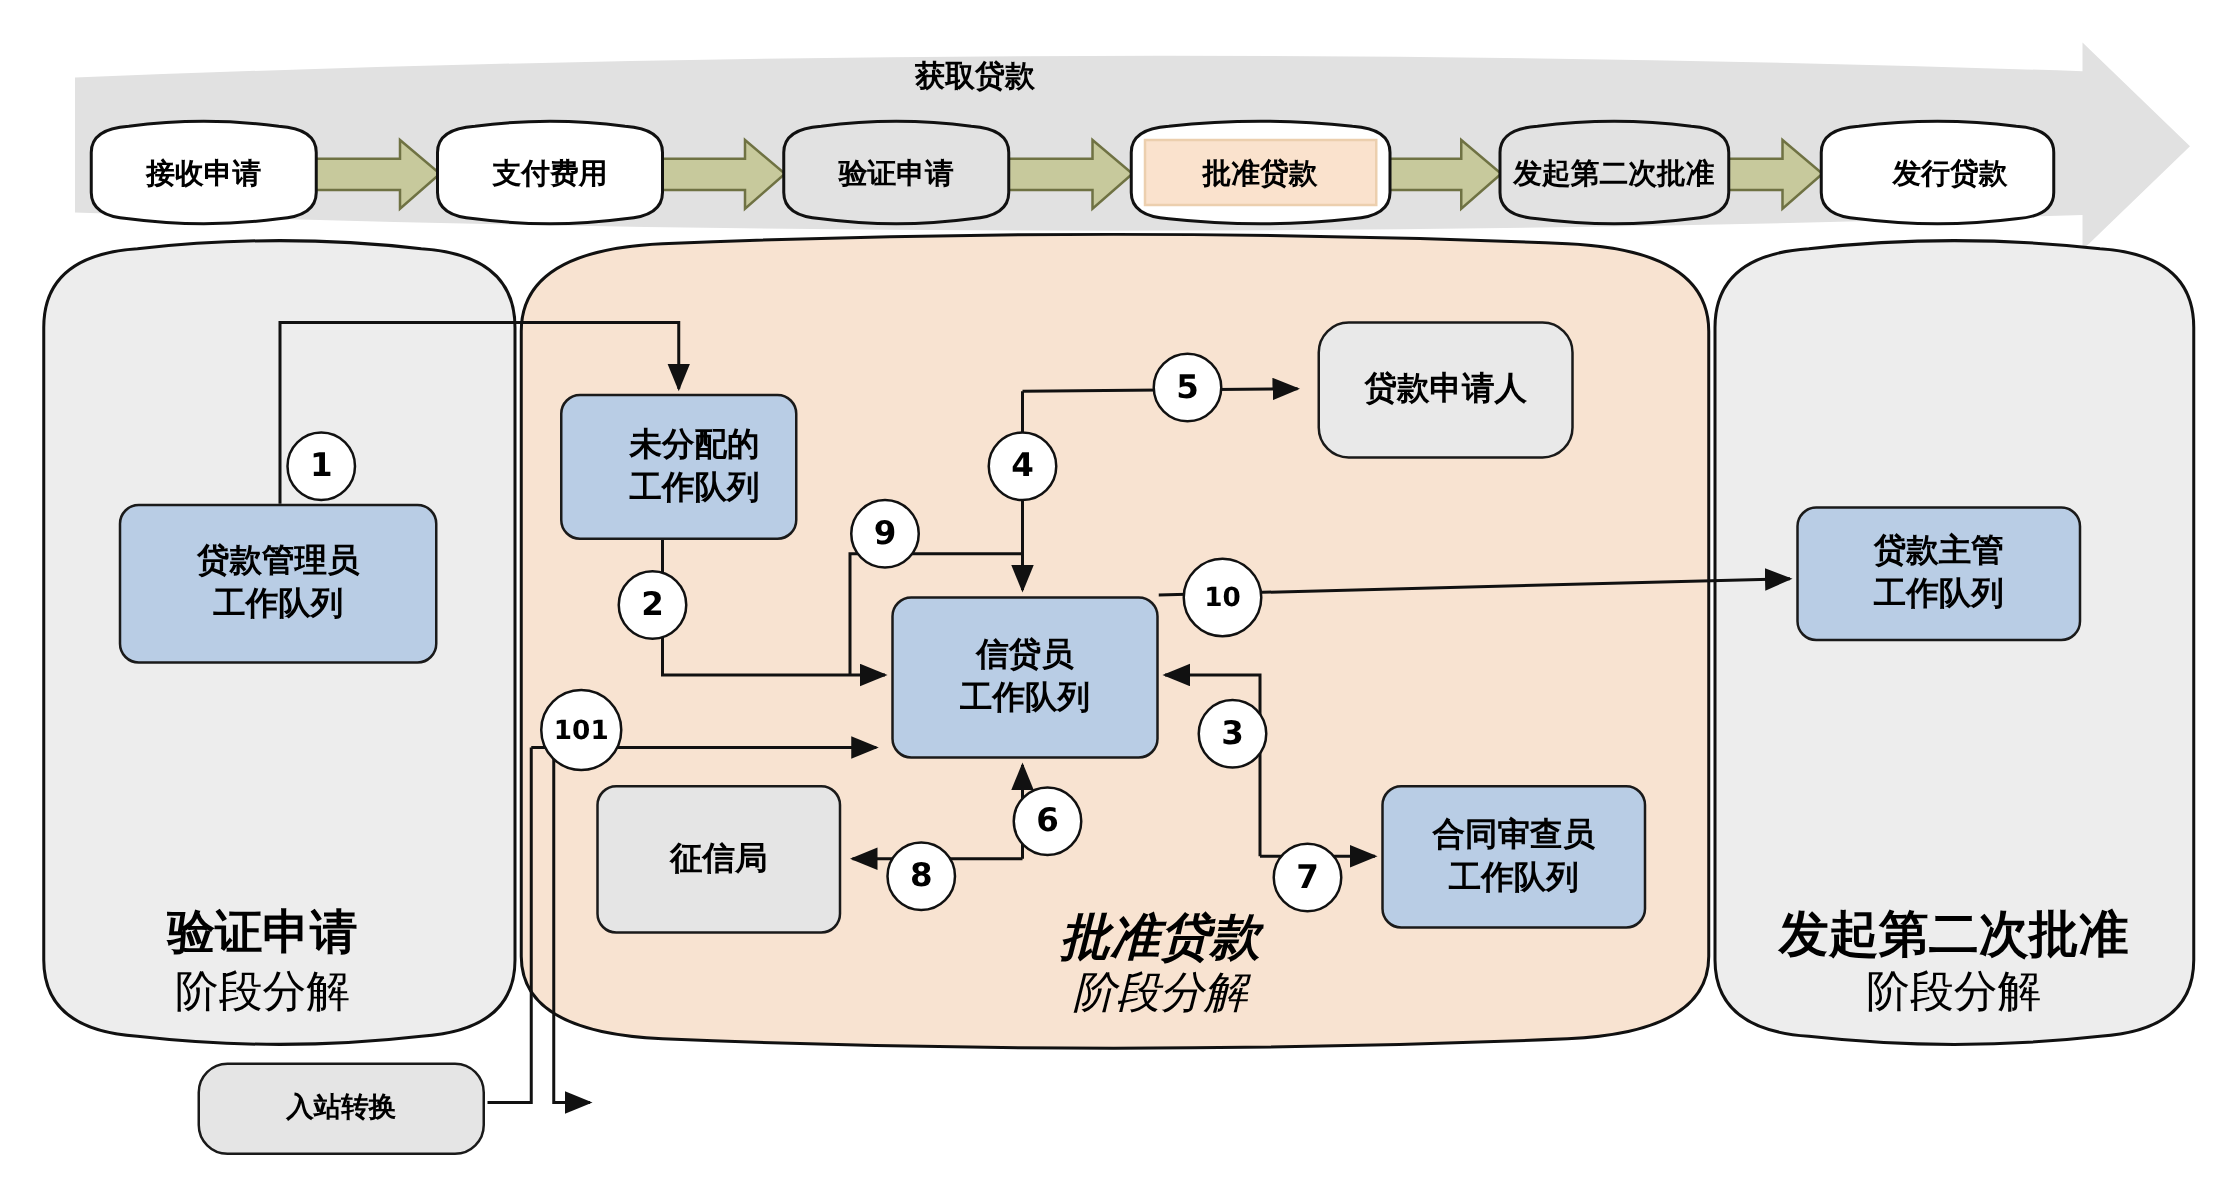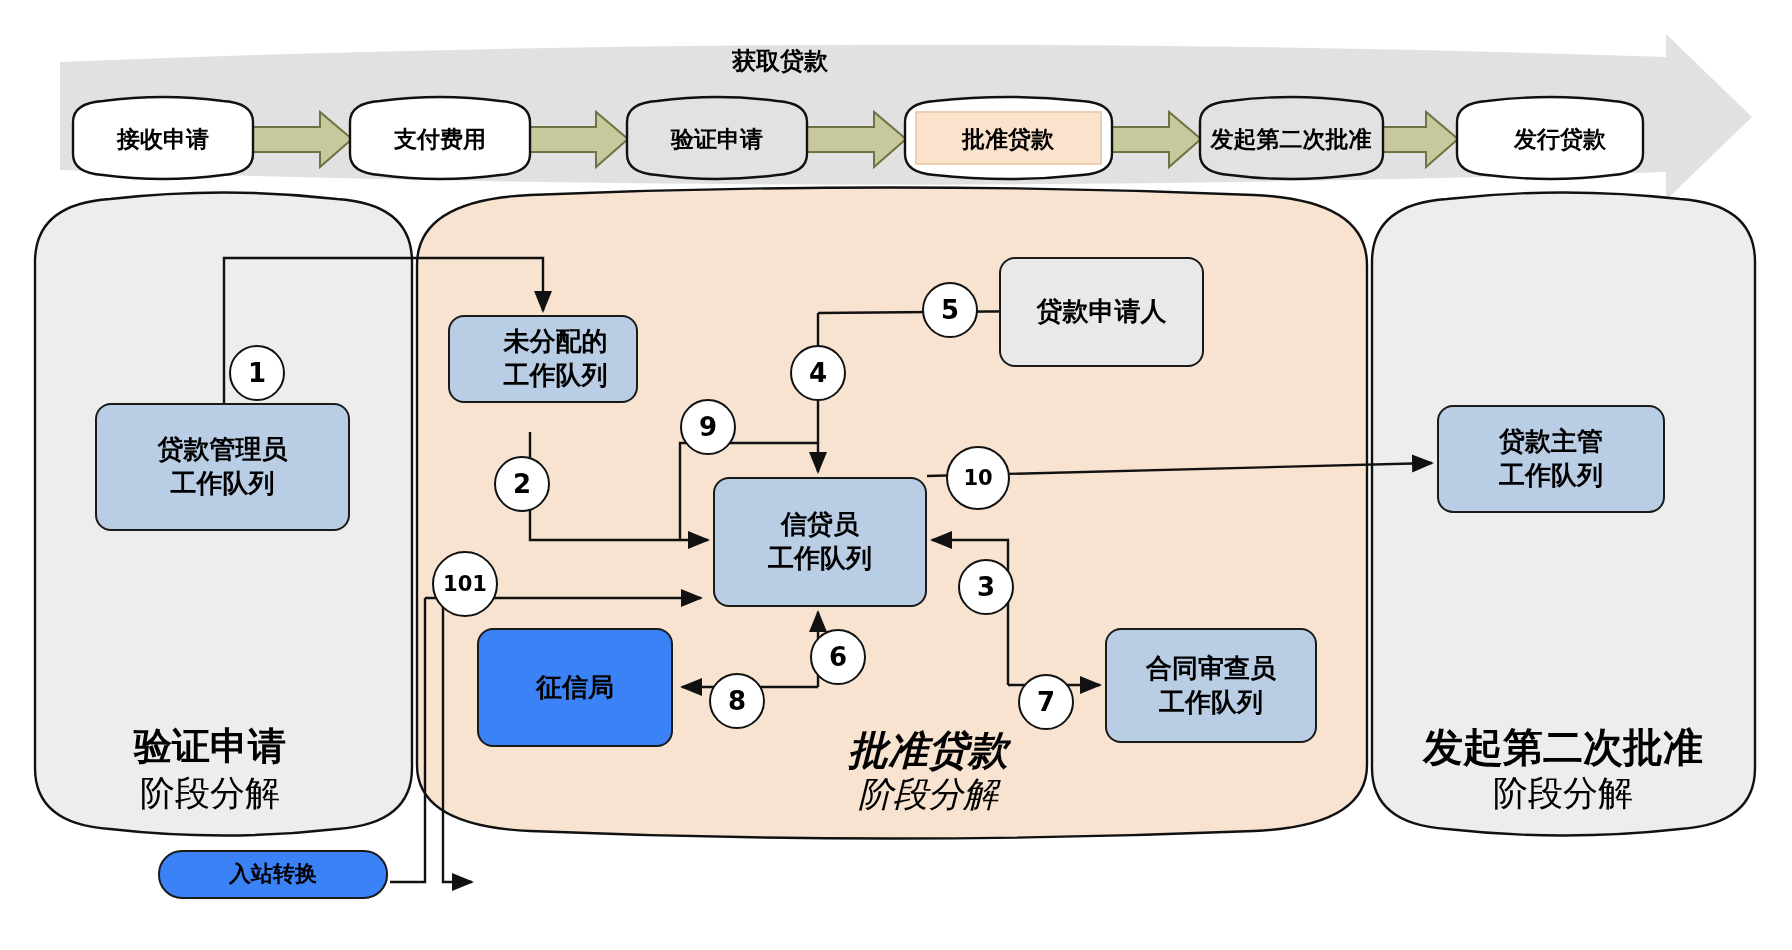--- a/index.html
+++ b/index.html
@@ -15,21 +15,21 @@
   .steplabel{font-size:23px;font-weight:bold;}
   
   .node{
     position:absolute;box-sizing:border-box;
     border:2.4px solid #1a1a1a;border-radius:16px;
     background:#b9cde5;
     display:flex;flex-direction:column;align-items:center;justify-content:center;
     font-size:26px;font-weight:600;line-height:1.3;text-align:center;
   }
   .node.gray{background:#e9e9e9;}
-  .node.lavender{background:#3b82f6;}
+  .node.lavender{background:#e5e5e5;}
   .node.pill{border-radius:24px;font-size:22px;}
   
   .badge{
     position:absolute;box-sizing:border-box;background:#ffffff;
     border:2.6px solid #111;border-radius:50%;
     display:flex;align-items:center;justify-content:center;
     font-weight:bold;font-size:26px;
   }
   .badge.wide{font-size:21px;}
   
@@ -92,26 +92,26 @@
   <div class="abs ctr steplabel" style="left:717px;top:139px;">验证申请</div>
   <div class="abs ctr steplabel" style="left:1008px;top:139px;">批准贷款</div>
   <div class="abs ctr steplabel" style="left:1291px;top:139px;">发起第二次批准</div>
   <div class="abs ctr steplabel" style="left:1560px;top:139px;font-family:Liberation Serif, serif;">发行贷款</div>
 
   <div class="node" style="left:95px;top:403px;width:255px;height:128px;">
     <span>贷款管理员</span>
     <span>工作队列</span>
   </div>
 
-  <div class="node" style="left:448px;top:315px;width:190px;height:88px;padding-left:25px;">
+  <div class="node" style="left:448px;top:315px;width:190px;height:117px;padding-left:25px;">
     <span>未分配的</span>
     <span>工作队列</span>
   </div>
 
-  <div class="node gray" style="left:999px;top:257px;width:205px;height:110px;">
+  <div class="node gray" style="left:1054px;top:257px;width:205px;height:110px;border-radius:25px;">
     <span>贷款申请人</span>
   </div>
 
   <div class="node" style="left:713px;top:477px;width:214px;height:130px;">
     <span>信贷员</span>
     <span>工作队列</span>
   </div>
 
   <div class="node lavender" style="left:477px;top:628px;width:196px;height:119px;">
     <span>征信局</span>
@@ -120,21 +120,21 @@
   <div class="node" style="left:1105px;top:628px;width:212px;height:115px;">
     <span>合同审查员</span>
     <span>工作队列</span>
   </div>
 
   <div class="node" style="left:1437px;top:405px;width:228px;height:108px;">
     <span>贷款主管</span>
     <span>工作队列</span>
   </div>
 
-  <div class="node lavender pill" style="left:158px;top:850px;width:230px;height:49px;font-weight:bold;">
+  <div class="node lavender pill" style="left:158px;top:850px;width:230px;height:74px;font-weight:bold;">
     <span>入站转换</span>
   </div>
 
 
   <div class="badge" style="left:229px;top:345px;width:56px;height:56px;">1</div>
   <div class="badge" style="left:494px;top:456px;width:56px;height:56px;">2</div>
   <div class="badge" style="left:680px;top:399px;width:56px;height:56px;">9</div>
   <div class="badge" style="left:790px;top:345px;width:56px;height:56px;">4</div>
   <div class="badge" style="left:922px;top:282px;width:56px;height:56px;">5</div>
   <div class="badge wide" style="left:946px;top:446px;width:64px;height:64px;">10</div>

